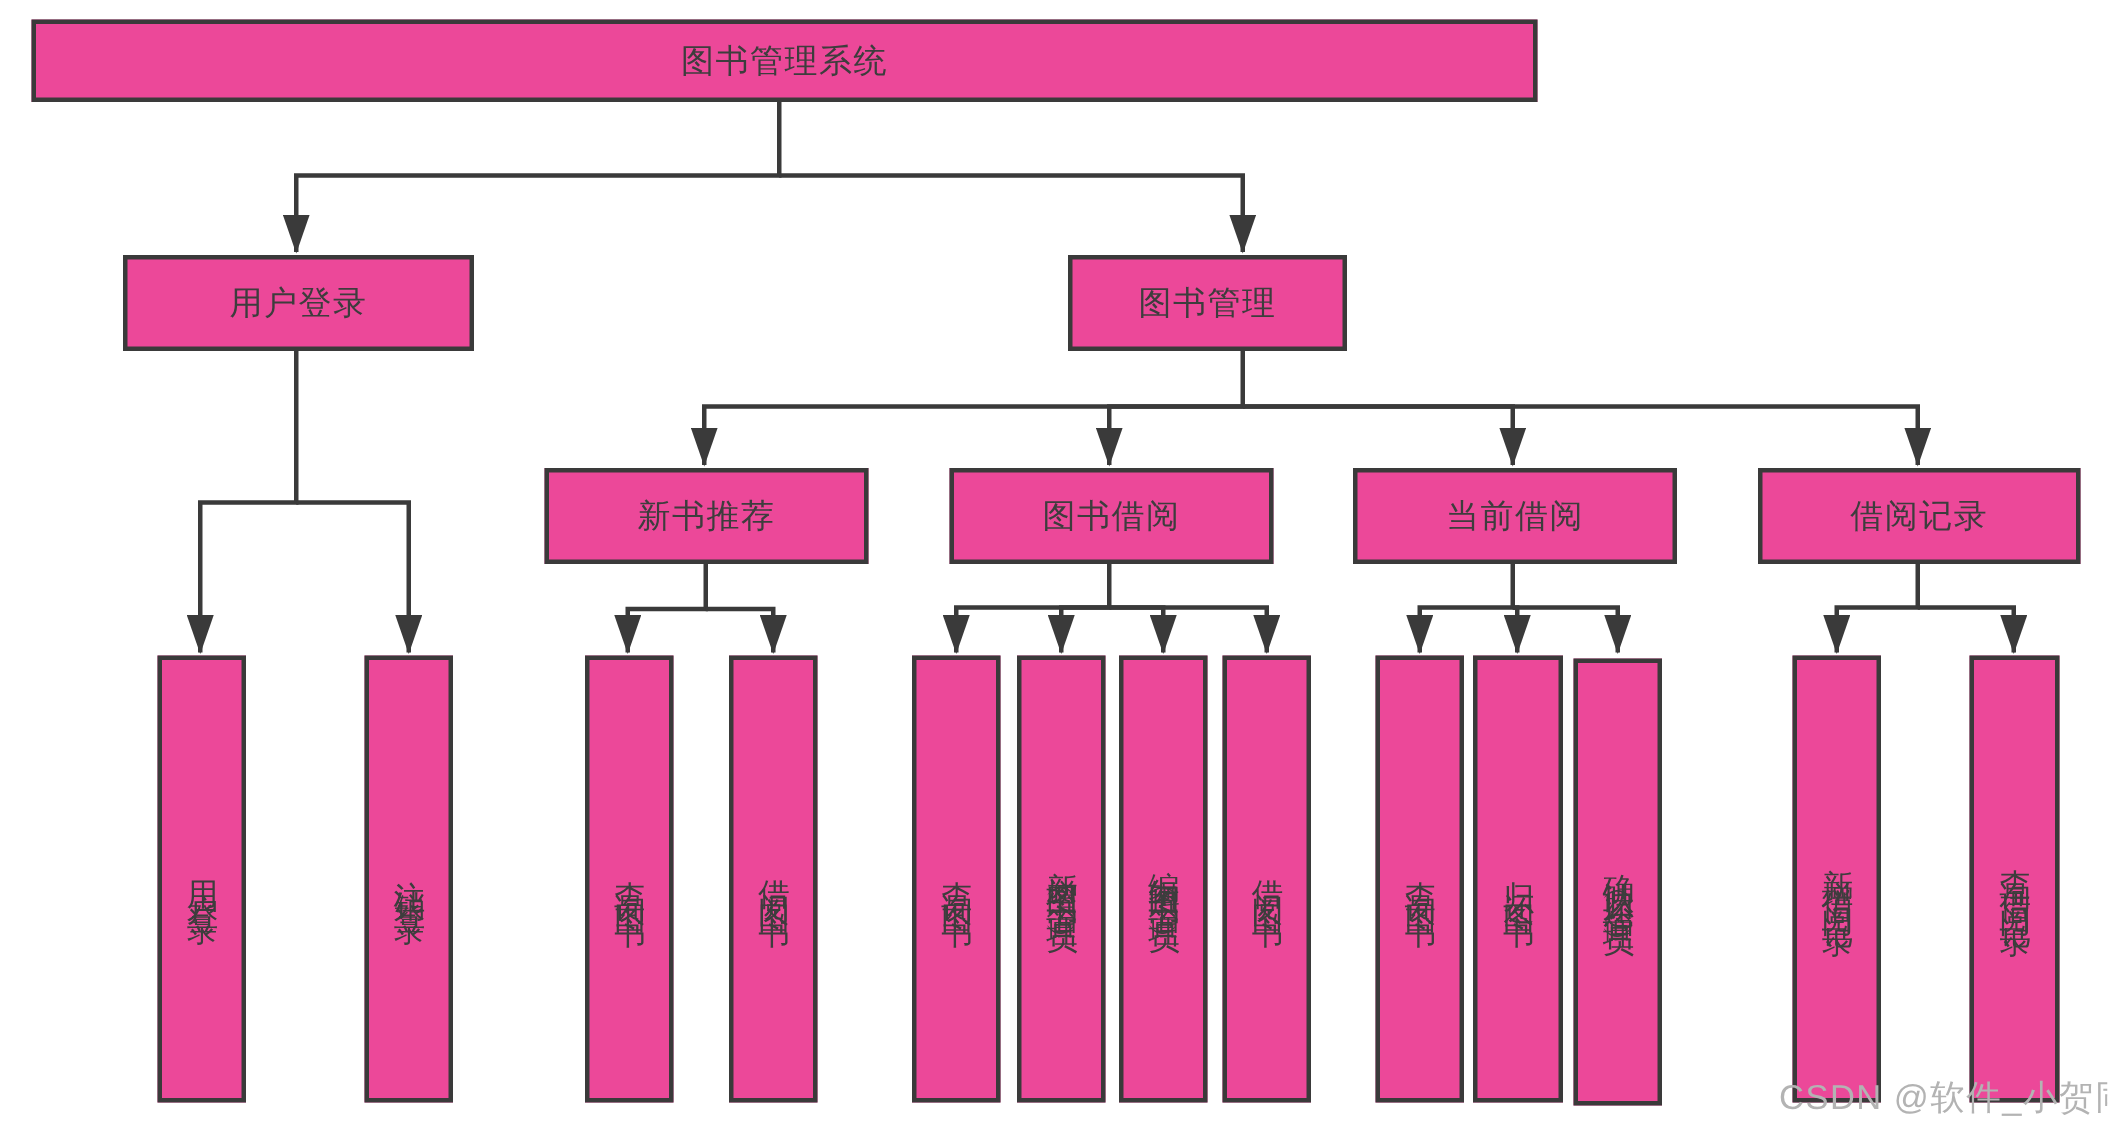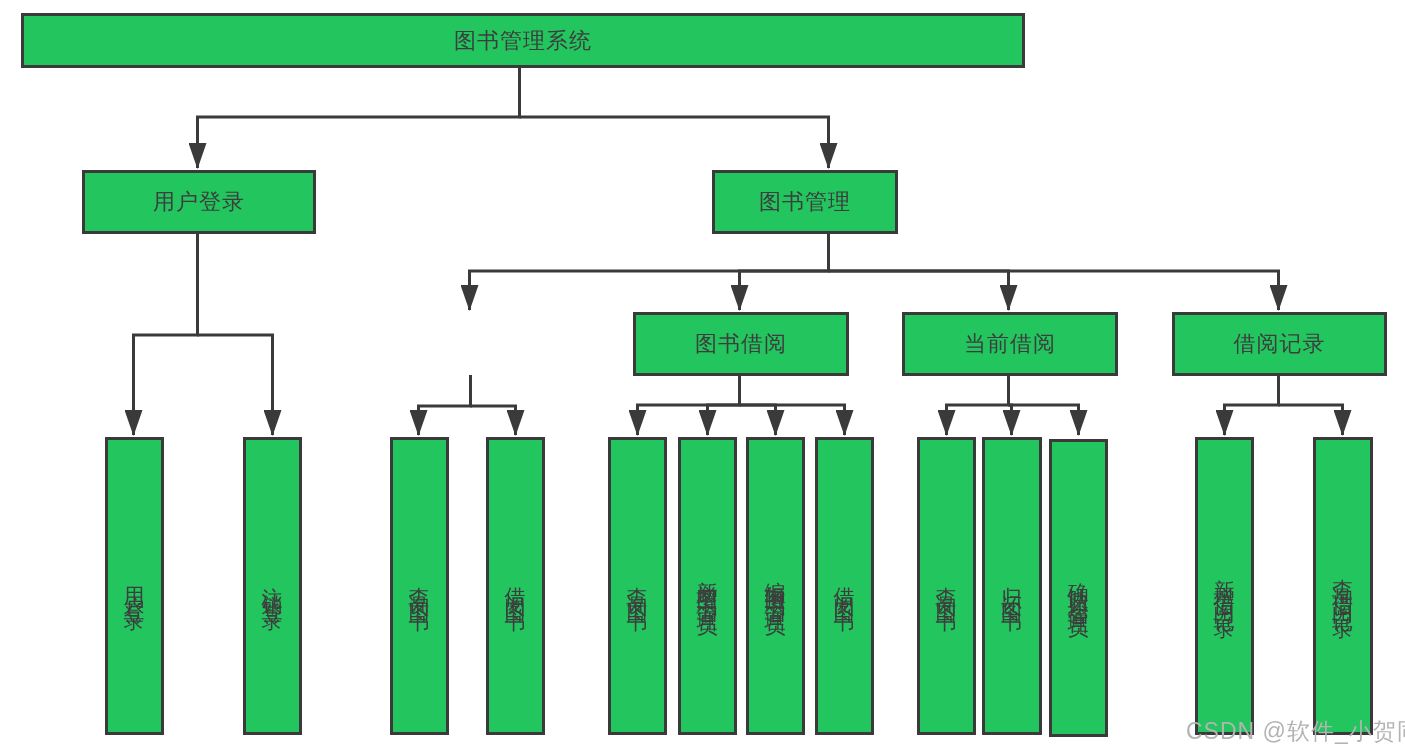--- a/index.html
+++ b/index.html
@@ -7,21 +7,21 @@
     position:relative;
     width:1405px;height:747px;
     background:#ffffff;
     font-family:"Liberation Sans","DejaVu Sans",sans-serif;
     overflow:hidden;
   }
   .box{
     position:absolute;
     box-sizing:border-box;
     border:3px solid #3a3a3a;
-    background:#22c55e;
+    background:#ec4899;
     color:#3d3d3d;
     display:flex;
     align-items:center;
     justify-content:center;
   }
   .hbox{
     font-size:22px;
     letter-spacing:1px;
   }
   .vbox{
@@ -87,20 +87,21 @@
 
     <path d="M1278.5 375 V405 H1224.5 V435" marker-end="url(#arw)"></path>
     <path d="M1278.5 405 H1342.5 V435" marker-end="url(#arw)"></path>
   </svg>
 
   <div class="box hbox" style="left:21px;top:13px;width:1004px;height:55px;">图书管理系统</div>
 
   <div class="box hbox" style="left:82px;top:170px;width:234px;height:64px;">用户登录</div>
   <div class="box hbox" style="left:712px;top:170px;width:186px;height:64px;">图书管理</div>
 
+  <div class="box hbox" style="left:363px;top:312px;width:216px;height:64px;">新书推荐</div>
   <div class="box hbox" style="left:633px;top:312px;width:216px;height:64px;">图书借阅</div>
   <div class="box hbox" style="left:902px;top:312px;width:216px;height:64px;">当前借阅</div>
   <div class="box hbox" style="left:1172px;top:312px;width:215px;height:64px;">借阅记录</div>
 
   <div class="box vbox" style="left:105px;top:437px;width:59px;height:298px;">用户登录</div>
   <div class="box vbox" style="left:243px;top:437px;width:59px;height:298px;">注销登录</div>
 
   <div class="box vbox" style="left:390px;top:437px;width:59px;height:298px;">查询图书</div>
   <div class="box vbox" style="left:486px;top:437px;width:59px;height:298px;">借阅图书</div>
 

